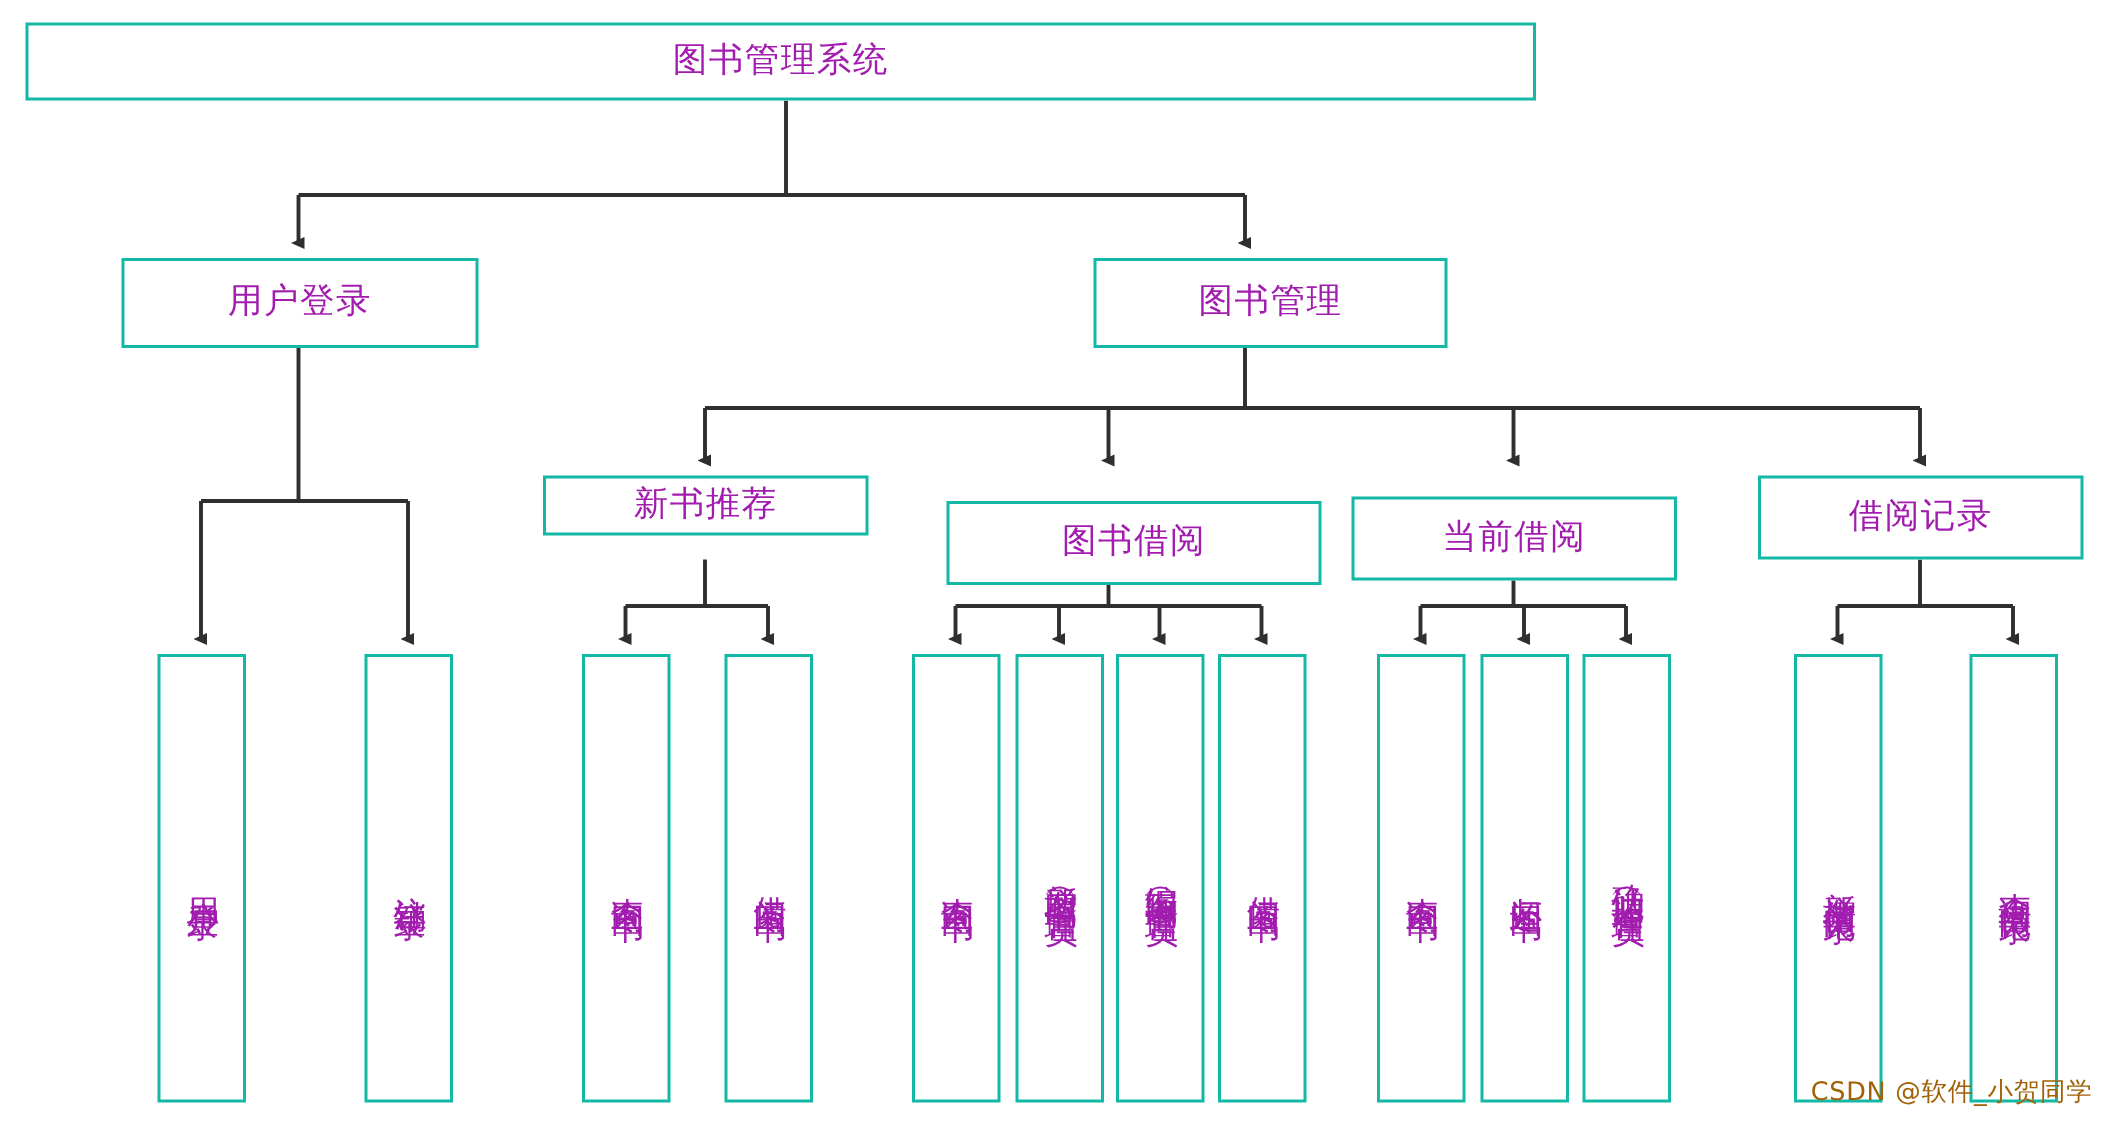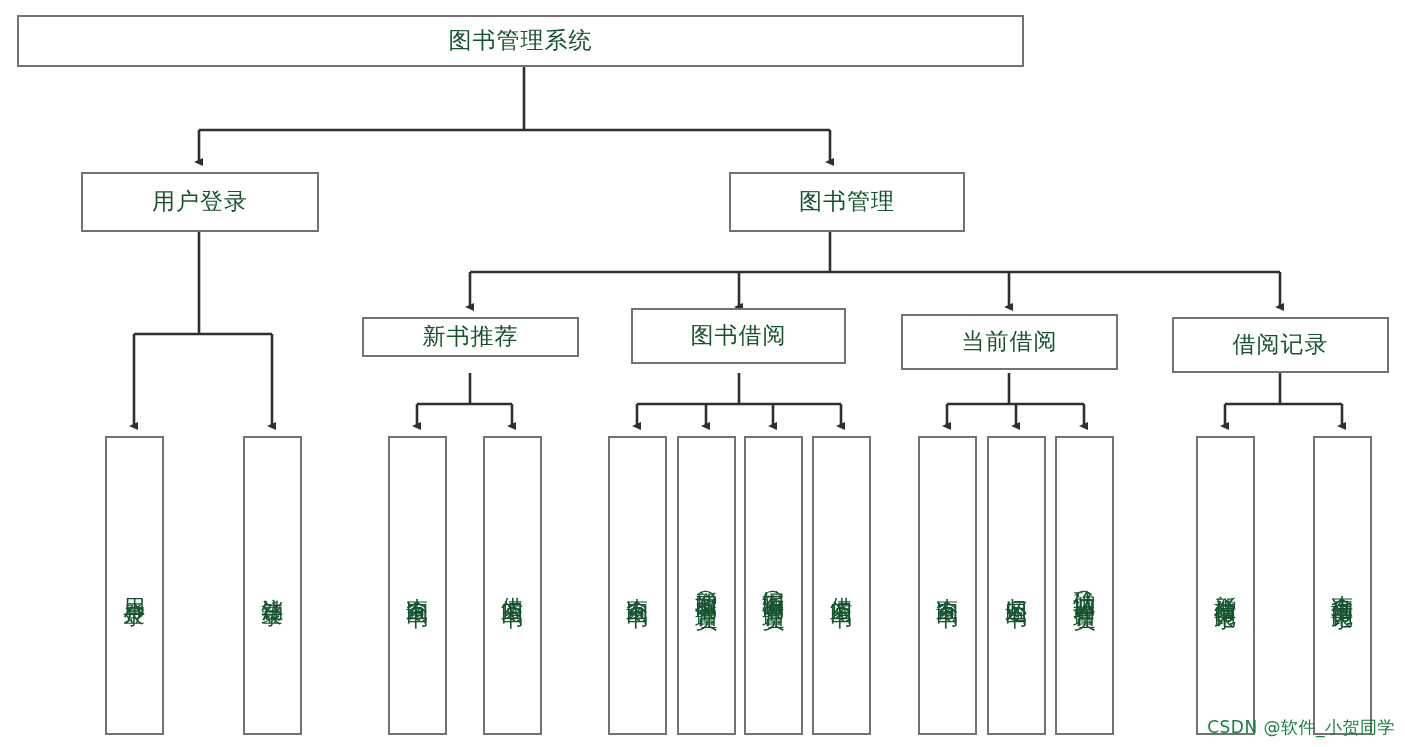--- a/index.html
+++ b/index.html
@@ -13,26 +13,26 @@
   #canvas {
     position: relative;
     width: 1405px;
     height: 747px;
     background: #ffffff;
     overflow: hidden;
   }
   .node {
     position: absolute;
     box-sizing: border-box;
-    border: 2px solid #737373;
+    border: 2px solid #14b8a6;
     background: #ffffff;
     display: flex;
     align-items: center;
     justify-content: center;
-    color: #14532d;
+    color: #a21caf;
   }
   .node.horiz {
     font-size: 23px;
     letter-spacing: 1px;
     line-height: 1.2;
   }
   .node.vert {
     writing-mode: vertical-rl;
     text-orientation: upright;
     font-size: 22px;
@@ -52,21 +52,21 @@
     top: 0;
     width: 1405px;
     height: 747px;
     pointer-events: none;
   }
   .watermark {
     position: absolute;
     right: 10px;
     bottom: 8px;
     font-size: 17px;
-    color: #15803d;
+    color: #a16207;
     letter-spacing: 0.5px;
     white-space: nowrap;
     margin-left: 12px;
   }
 </style>
 </head>
 <body>
 
 <div id="canvas">
 
@@ -127,24 +127,24 @@
   <div class="node horiz" style="left:81px;top:172px;width:238px;height:60px;">
     <span class="label">用户登录</span>
   </div>
   <div class="node horiz" style="left:729px;top:172px;width:236px;height:60px;">
     <span class="label">图书管理</span>
   </div>
 
   <div class="node horiz" style="left:362px;top:317px;width:217px;height:40px;">
     <span class="label">新书推荐</span>
   </div>
-  <div class="node horiz" style="left:631px;top:308px;width:215px;height:56px;align-items:center;">
+  <div class="node horiz" style="left:631px;top:334px;width:250px;height:56px;align-items:center;">
     <span class="label">图书借阅</span>
   </div>
-  <div class="node horiz" style="left:901px;top:314px;width:217px;height:56px;">
+  <div class="node horiz" style="left:901px;top:331px;width:217px;height:56px;">
     <span class="label">当前借阅</span>
   </div>
   <div class="node horiz" style="left:1172px;top:317px;width:217px;height:56px;">
     <span class="label">借阅记录</span>
   </div>
 
   <div class="node vert" style="left:105px;top:436px;width:59px;height:299px;">
     <span class="label">用户登录</span>
   </div>
   <div class="node vert" style="left:243px;top:436px;width:59px;height:299px;">

